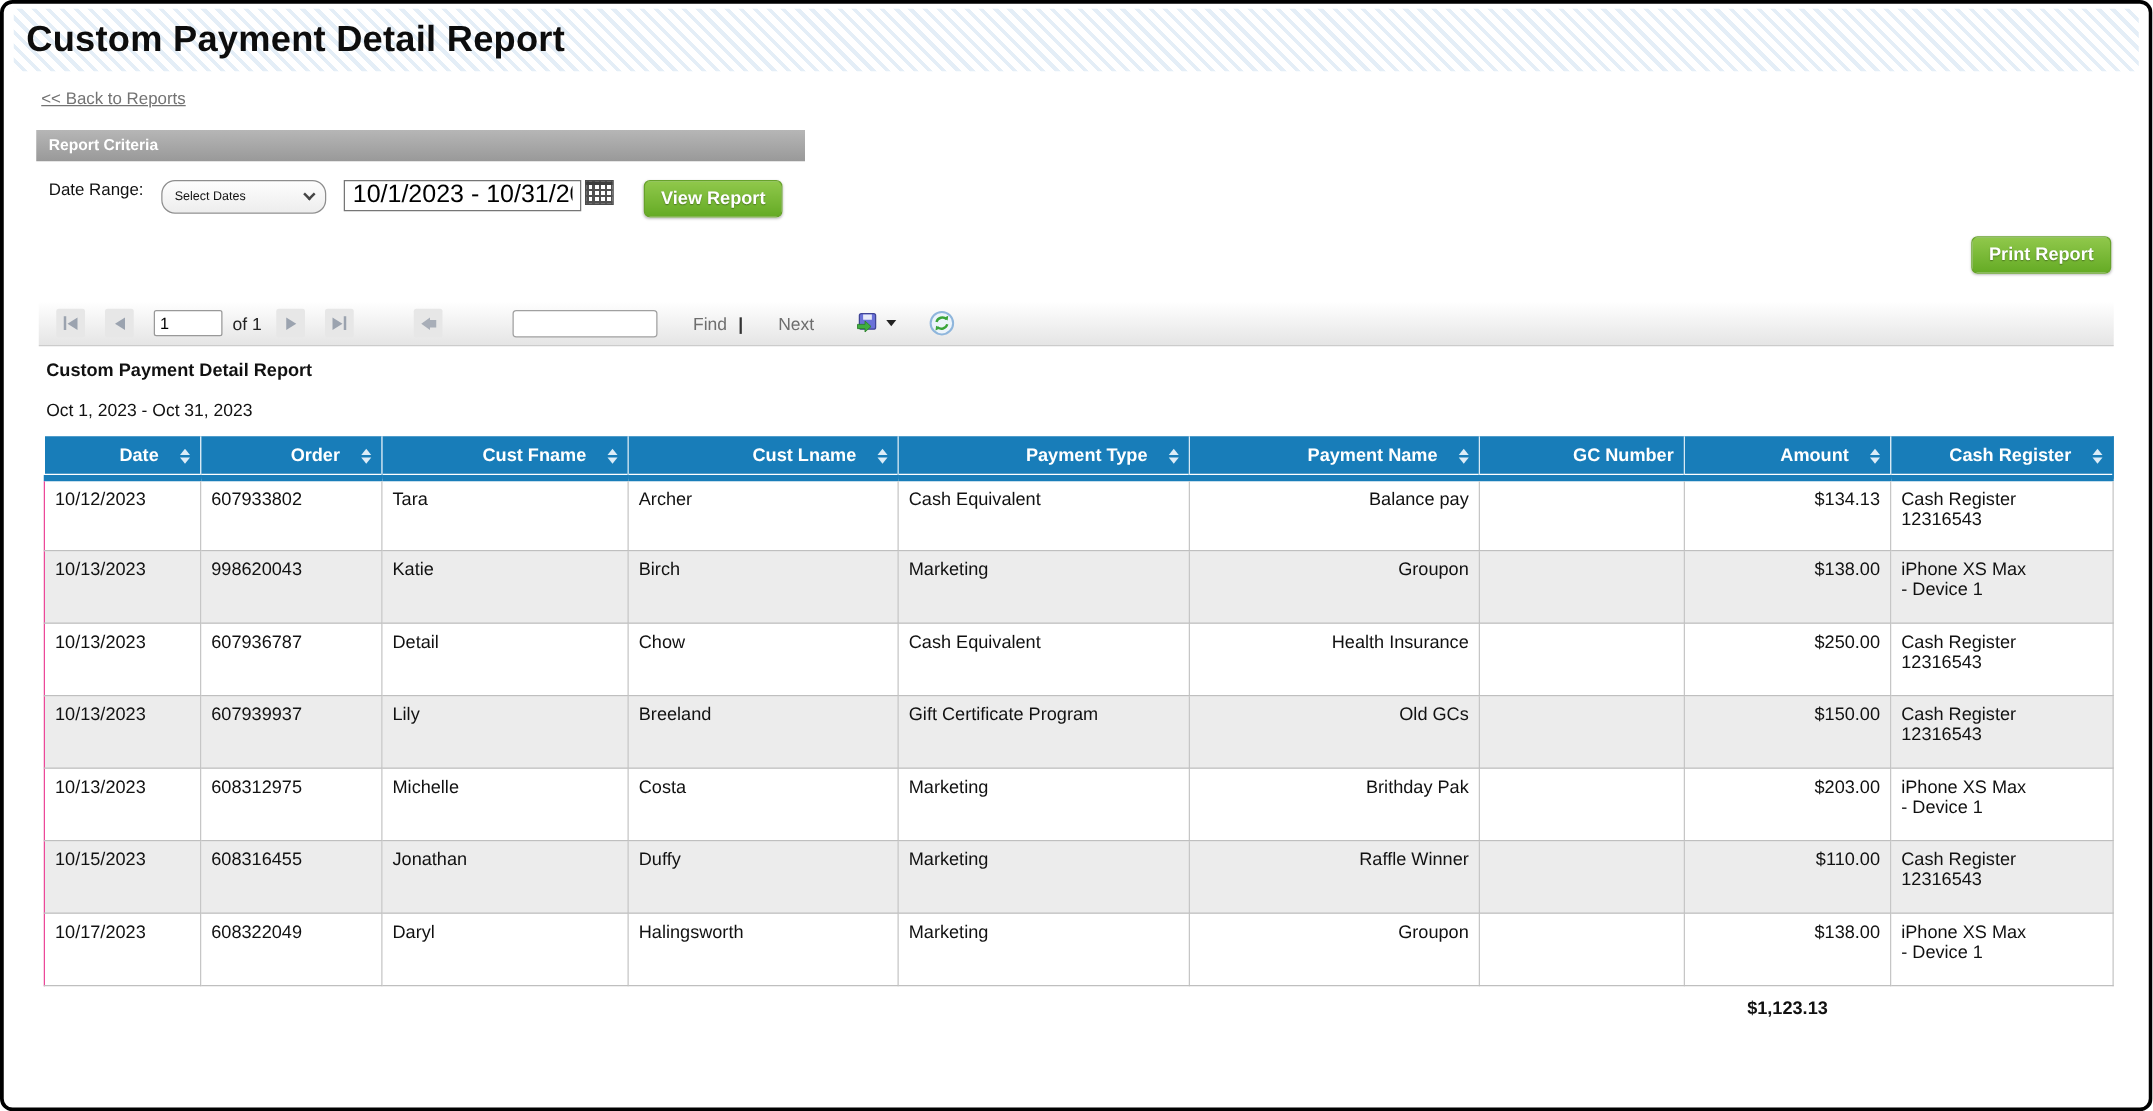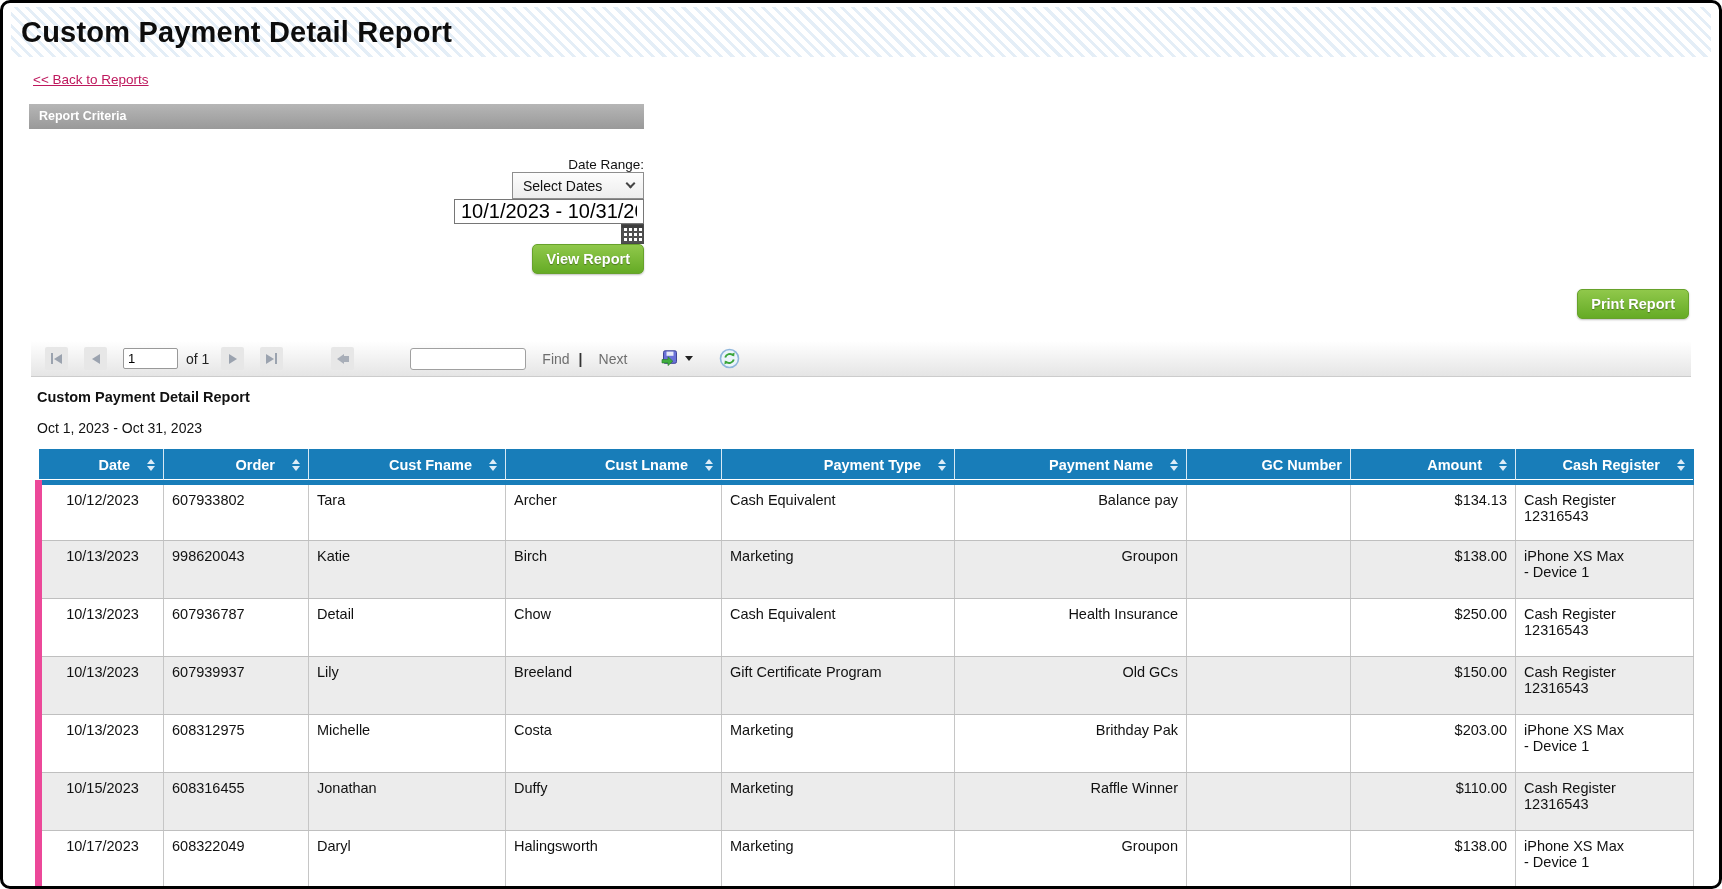--- a/index.html
+++ b/index.html
@@ -10,35 +10,35 @@
 
   
   .title-bar {
     margin:4px 8px 0 8px; height:50px;
     background:repeating-linear-gradient(45deg,#ffffff 0 5px,#e4eef7 5px 8px);
     display:flex; align-items:center; padding-left:10px;
     font-size:29px; font-weight:600; color:#0d0d0d; letter-spacing:.2px;
   }
 
   .back-row { margin:13px 0 0 30px; }
-  .back-link { color:#be185d; font-size:13.5px; text-decoration:underline; cursor:pointer; }
+  .back-link { color:#737373; font-size:13.5px; text-decoration:underline; cursor:pointer; }
 
   
   .criteria { margin:16px 0 0 26px; width:615px; }
   .criteria-header {
     height:25px; line-height:25px; padding-left:10px;
     background:linear-gradient(#b6b6b6,#999999);
     color:#fff; font-size:12.5px; font-weight:bold;
   }
-  .criteria-row { margin-top:28px; display:flex; align-items:flex-end;flex-direction:column; }
+  .criteria-row { margin-top:15px; display:flex; align-items:flex-start; }
   .dr-label { font-size:13.5px; margin-left:10px; }
   .select {
-    margin-left:14px; width:132px; height:27px; border:1px solid #8e8e8e; border-radius:0;
+    margin-left:14px; width:132px; height:27px; border:1px solid #8e8e8e; border-radius:11px;
     background:linear-gradient(#fdfdfd,#ededed); display:flex; align-items:center;
-    justify-content:space-between; padding:0 9px 0 10px; font-size:14px; cursor:pointer;
+    justify-content:space-between; padding:0 9px 0 10px; font-size:10px; cursor:pointer;
   }
   .chev { width:7px; height:7px; border-right:2px solid #444; border-bottom:2px solid #444;
     transform:rotate(45deg); margin-top:-4px; }
   .date-input { margin-left:14px; width:190px; height:25px; border:1px solid #767676;
     font-family:"Liberation Sans",sans-serif; font-size:20px; padding:0 6px; }
   .cal-icon { margin-left:3px; width:23px; height:20px; border:1px solid #4a4a4a; background:#fff;
     background-image:
       linear-gradient(#3d3d3d 0 3px, transparent 3px),
       repeating-linear-gradient(90deg,#4f4f4f 0 2px,transparent 2px 5px),
       repeating-linear-gradient(0deg,#4f4f4f 0 2px,transparent 2px 5px);
@@ -72,21 +72,21 @@
   .page-input { width:55px; height:21px; border:1px solid #999; border-radius:2px; padding:0 4px;
     font-size:13px; font-family:"Liberation Sans",sans-serif; margin-right:8px; }
   .of-label { color:#222; margin-right:12px; font-size:14px; }
   .back-parent { margin-left:32px; }
   .arrow-left { display:flex; align-items:center; }
   .arrow-left .head { width:0; height:0; border-top:5px solid transparent; border-bottom:5px solid transparent;
     border-right:7px solid #a8aeb8; }
   .arrow-left .tail { width:5px; height:6px; background:#a8aeb8; }
   .find-input { margin-left:40px; width:116px; height:22px; border:1px solid #a0a0a0; border-radius:3px;
     font-family:"Liberation Sans",sans-serif; font-size:13px; padding:0 5px; }
-  .find-link, .next-link { color:#6e6e6e; margin-left:16px; cursor:pointer; font-size:14px; }
+  .find-link, .next-link { color:#6e6e6e; margin-left:28px; cursor:pointer; font-size:14px; }
   .fn-div { color:#333; font-weight:bold; margin-left:9px; font-size:14px; }
   .export-btn { margin-left:34px; display:flex; align-items:center; cursor:pointer; }
   .caret-dn { width:0; height:0; border-left:4px solid transparent; border-right:4px solid transparent;
     border-top:5px solid #222; margin-left:5px; }
   .refresh-btn { margin-left:26px; cursor:pointer; display:flex; align-items:center; }
 
   
   .report-area { padding:12px 0 0 3px; }
   .report-title { font-size:14.5px; font-weight:bold; margin-left:3px; }
   .report-subtitle { font-size:14px; margin:15px 0 13px 3px; }
@@ -104,21 +104,21 @@
   .sort { display:inline-flex; flex-direction:column; gap:2px; }
   .s-up { width:0; height:0; border-left:4px solid transparent; border-right:4px solid transparent;
     border-bottom:5px solid #dcecf7; }
   .s-dn { width:0; height:0; border-left:4px solid transparent; border-right:4px solid transparent;
     border-top:5px solid #dcecf7; }
   .grid td {
     vertical-align:top; font-size:14.5px; padding:7px 8px; height:58px;
     border-right:1px solid #c6c6c6; border-bottom:1px solid #bfbfbf;
     white-space:pre-line;
   }
-  .grid tbody td:first-child { border-left:7px solid #ec4899;text-align:center; }
+  .grid tbody td:first-child { border-left:1px solid #ec4899; }
   .grid tbody tr:nth-child(even) { background:#ececec; }
   .al-left { text-align:left; } .al-right { text-align:right; }
   .grid tfoot td { border:none; height:auto; padding-top:10px; }
   .total { text-align:center; font-weight:bold; font-size:15.5px; white-space:nowrap; }
 
   svg { display:block; }
 </style>
 </head>
 <body>
 

